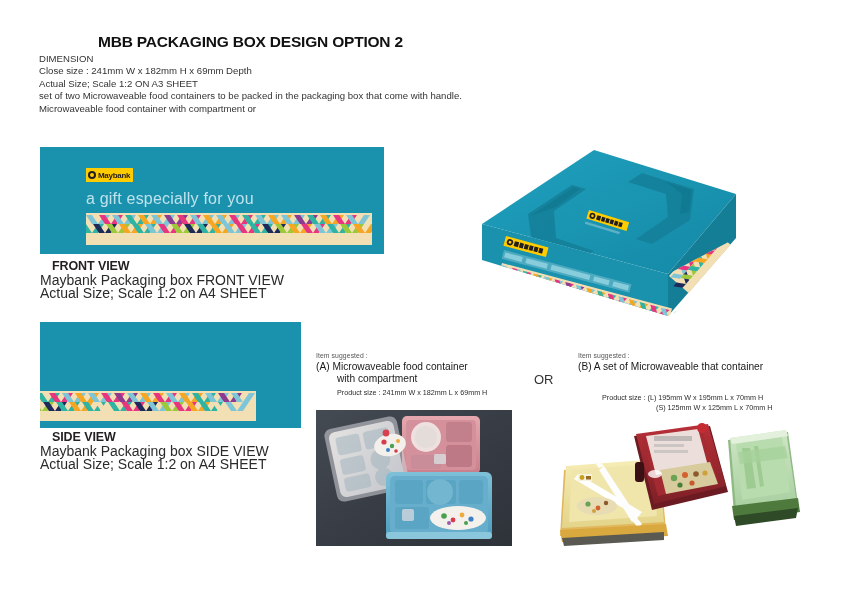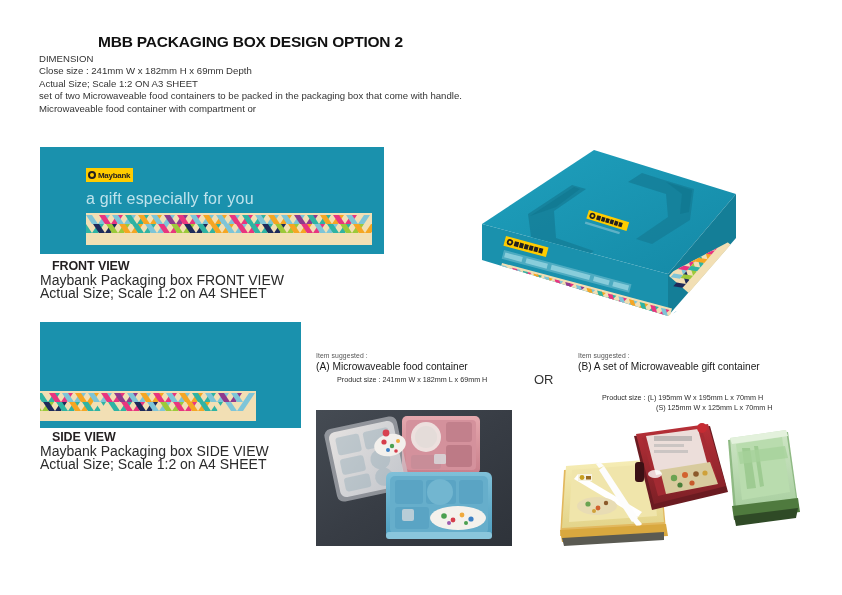--- a/index.html
+++ b/index.html
@@ -684,20 +684,21 @@
             </g>
           </g>
         </g>
       </g>
     </svg>
   </div>
 
   <div class="item" style="left:316px;top:352px;">
     <div class="is">Item suggested :</div>
     <div class="ttl">(A) Microwaveable food container</div>
+    <div class="ttl" style="padding-left:21px;">with compartment</div>
     <div class="psz" style="padding-left:21px;margin-top:2px;">Product size : 241mm W x 182mm L x 69mm H</div>
   </div>
 
   <div class="orlbl" style="left:534px;top:372px;">OR</div>
 
   <div class="photo" style="left:316px;top:410px;width:196px;height:136px;background:#3a3f45;">
     <svg width="196" height="136" viewBox="0 0 196 136">
       <defs>
         <linearGradient id="slate" x1="0" y1="0" x2="1" y2="1">
           <stop offset="0%" stop-color="#454b53"></stop>
@@ -766,21 +767,21 @@
         <circle cx="155" cy="109" r="2.6" fill="#3b7fc4"></circle>
         <circle cx="133" cy="113" r="2" fill="#9c5bb0"></circle>
         <circle cx="150" cy="113" r="2" fill="#4aa050"></circle>
         <rect x="70" y="122" width="106" height="7" rx="3" fill="#8ac6dc"></rect>
       </g>
     </svg>
   </div>
 
   <div class="item" style="left:578px;top:352px;">
     <div class="is">Item suggested :</div>
-    <div class="ttl">(B) A set of Microwaveable gift container</div>
+    <div class="ttl">(B) A set of Microwaveable that container</div>
     <div class="psz" style="padding-left:24px;margin-top:20px;">Product size : (L) 195mm W x 195mm L x 70mm H</div>
     <div class="psz" style="padding-left:78px;text-align:right;">(S) 125mm W x 125mm L x 70mm H</div>
   </div>
 
   <div class="photo" style="left:542px;top:418px;width:262px;height:132px;background:#ffffff;">
     <svg width="262" height="132" viewBox="0 0 262 132">
       <defs>
         <linearGradient id="yellowBox" x1="0" y1="0" x2="0" y2="1">
           <stop offset="0%" stop-color="#f6edb6"></stop>
           <stop offset="100%" stop-color="#e3d48a"></stop>

